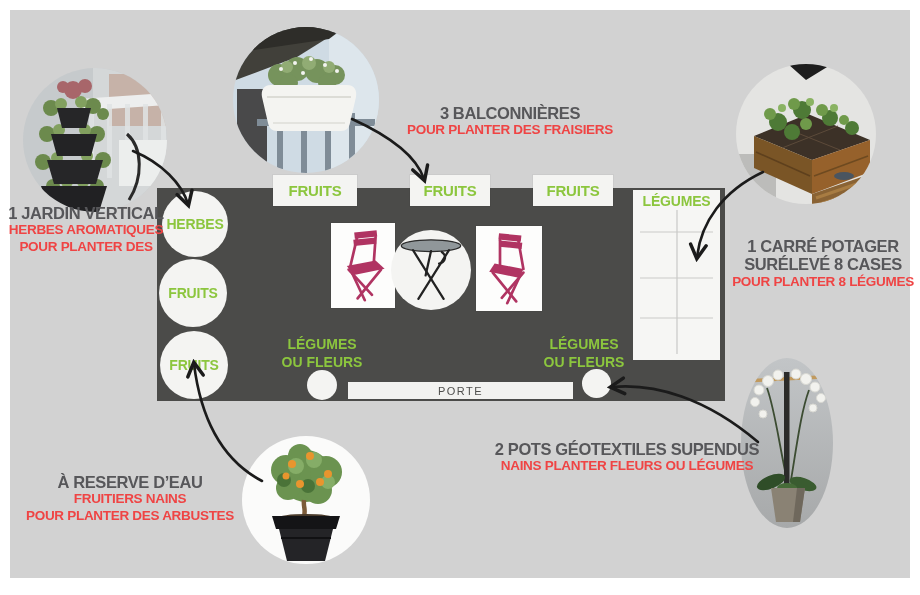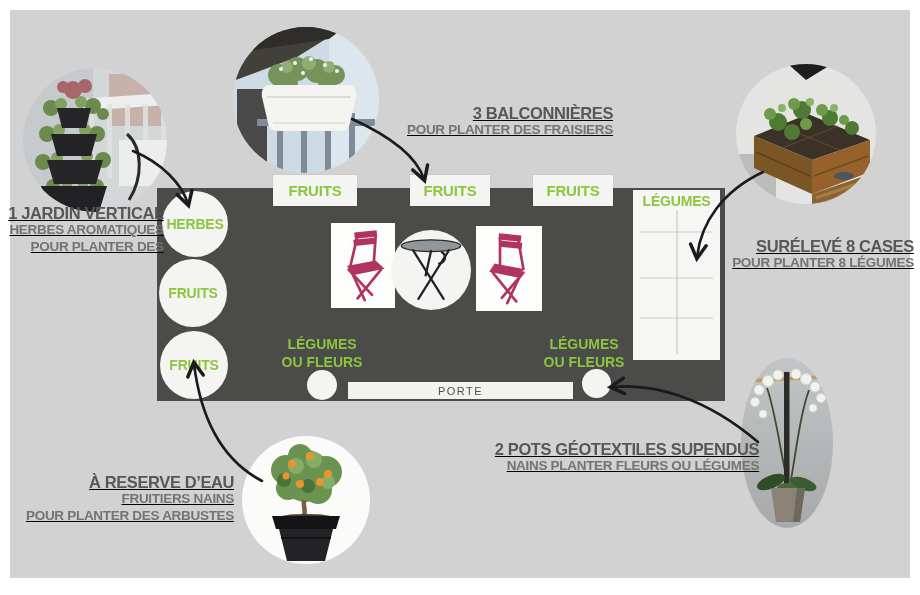--- a/index.html
+++ b/index.html
@@ -29,26 +29,26 @@
   .legumes-panel .green-label{
     position:absolute;top:3px;left:0;right:0;text-align:center;font-size:14px;
   }
   .door{
     position:absolute;left:348px;top:382px;width:225px;height:17px;background:#f2f2f0;
     display:flex;align-items:center;justify-content:center;
     font-size:11px;letter-spacing:1.5px;color:#4f4f4d;font-weight:normal;
   }
   .photo{position:absolute;border-radius:50%;overflow:hidden;}
   .photo svg{display:block;width:100%;height:100%;}
-  .callout{position:absolute;text-align:right;transform:translateX(-50%);white-space:nowrap;text-decoration:underline;}
+  .callout{position:absolute;text-align:center;transform:translateX(-50%);white-space:nowrap;}
   .callout .t{
     color:#57575a;font-weight:bold;font-size:16.5px;line-height:1.12;letter-spacing:-0.4px;
   }
   .callout .s{
-    color:#737373;font-weight:bold;font-size:13.5px;line-height:1.22;letter-spacing:-0.3px;
+    color:#ef4444;font-weight:bold;font-size:13.5px;line-height:1.22;letter-spacing:-0.3px;
   }
   .arrows{position:absolute;left:0;top:0;width:920px;height:595px;pointer-events:none;}
 </style>
 </head>
 <body>
 
 <div class="page">
   <div class="canvas"></div>
 
   <div class="plan"></div>
@@ -344,20 +344,21 @@
     <div class="s">HERBES AROMATIQUES</div>
     <div class="s">POUR PLANTER DES</div>
   </div>
 
   <div class="callout" style="left:510px;top:104px;">
     <div class="t">3 BALCONNIÈRES</div>
     <div class="s">POUR PLANTER DES FRAISIERS</div>
   </div>
 
   <div class="callout" style="left:823px;top:237px;">
+    <div class="t">1 CARRÉ POTAGER</div>
     <div class="t">SURÉLEVÉ 8 CASES</div>
     <div class="s">POUR PLANTER 8 LÉGUMES</div>
   </div>
 
   <div class="callout" style="left:130px;top:473px;">
     <div class="t">À RESERVE D’EAU</div>
     <div class="s">FRUITIERS NAINS</div>
     <div class="s">POUR PLANTER DES ARBUSTES</div>
   </div>
 

